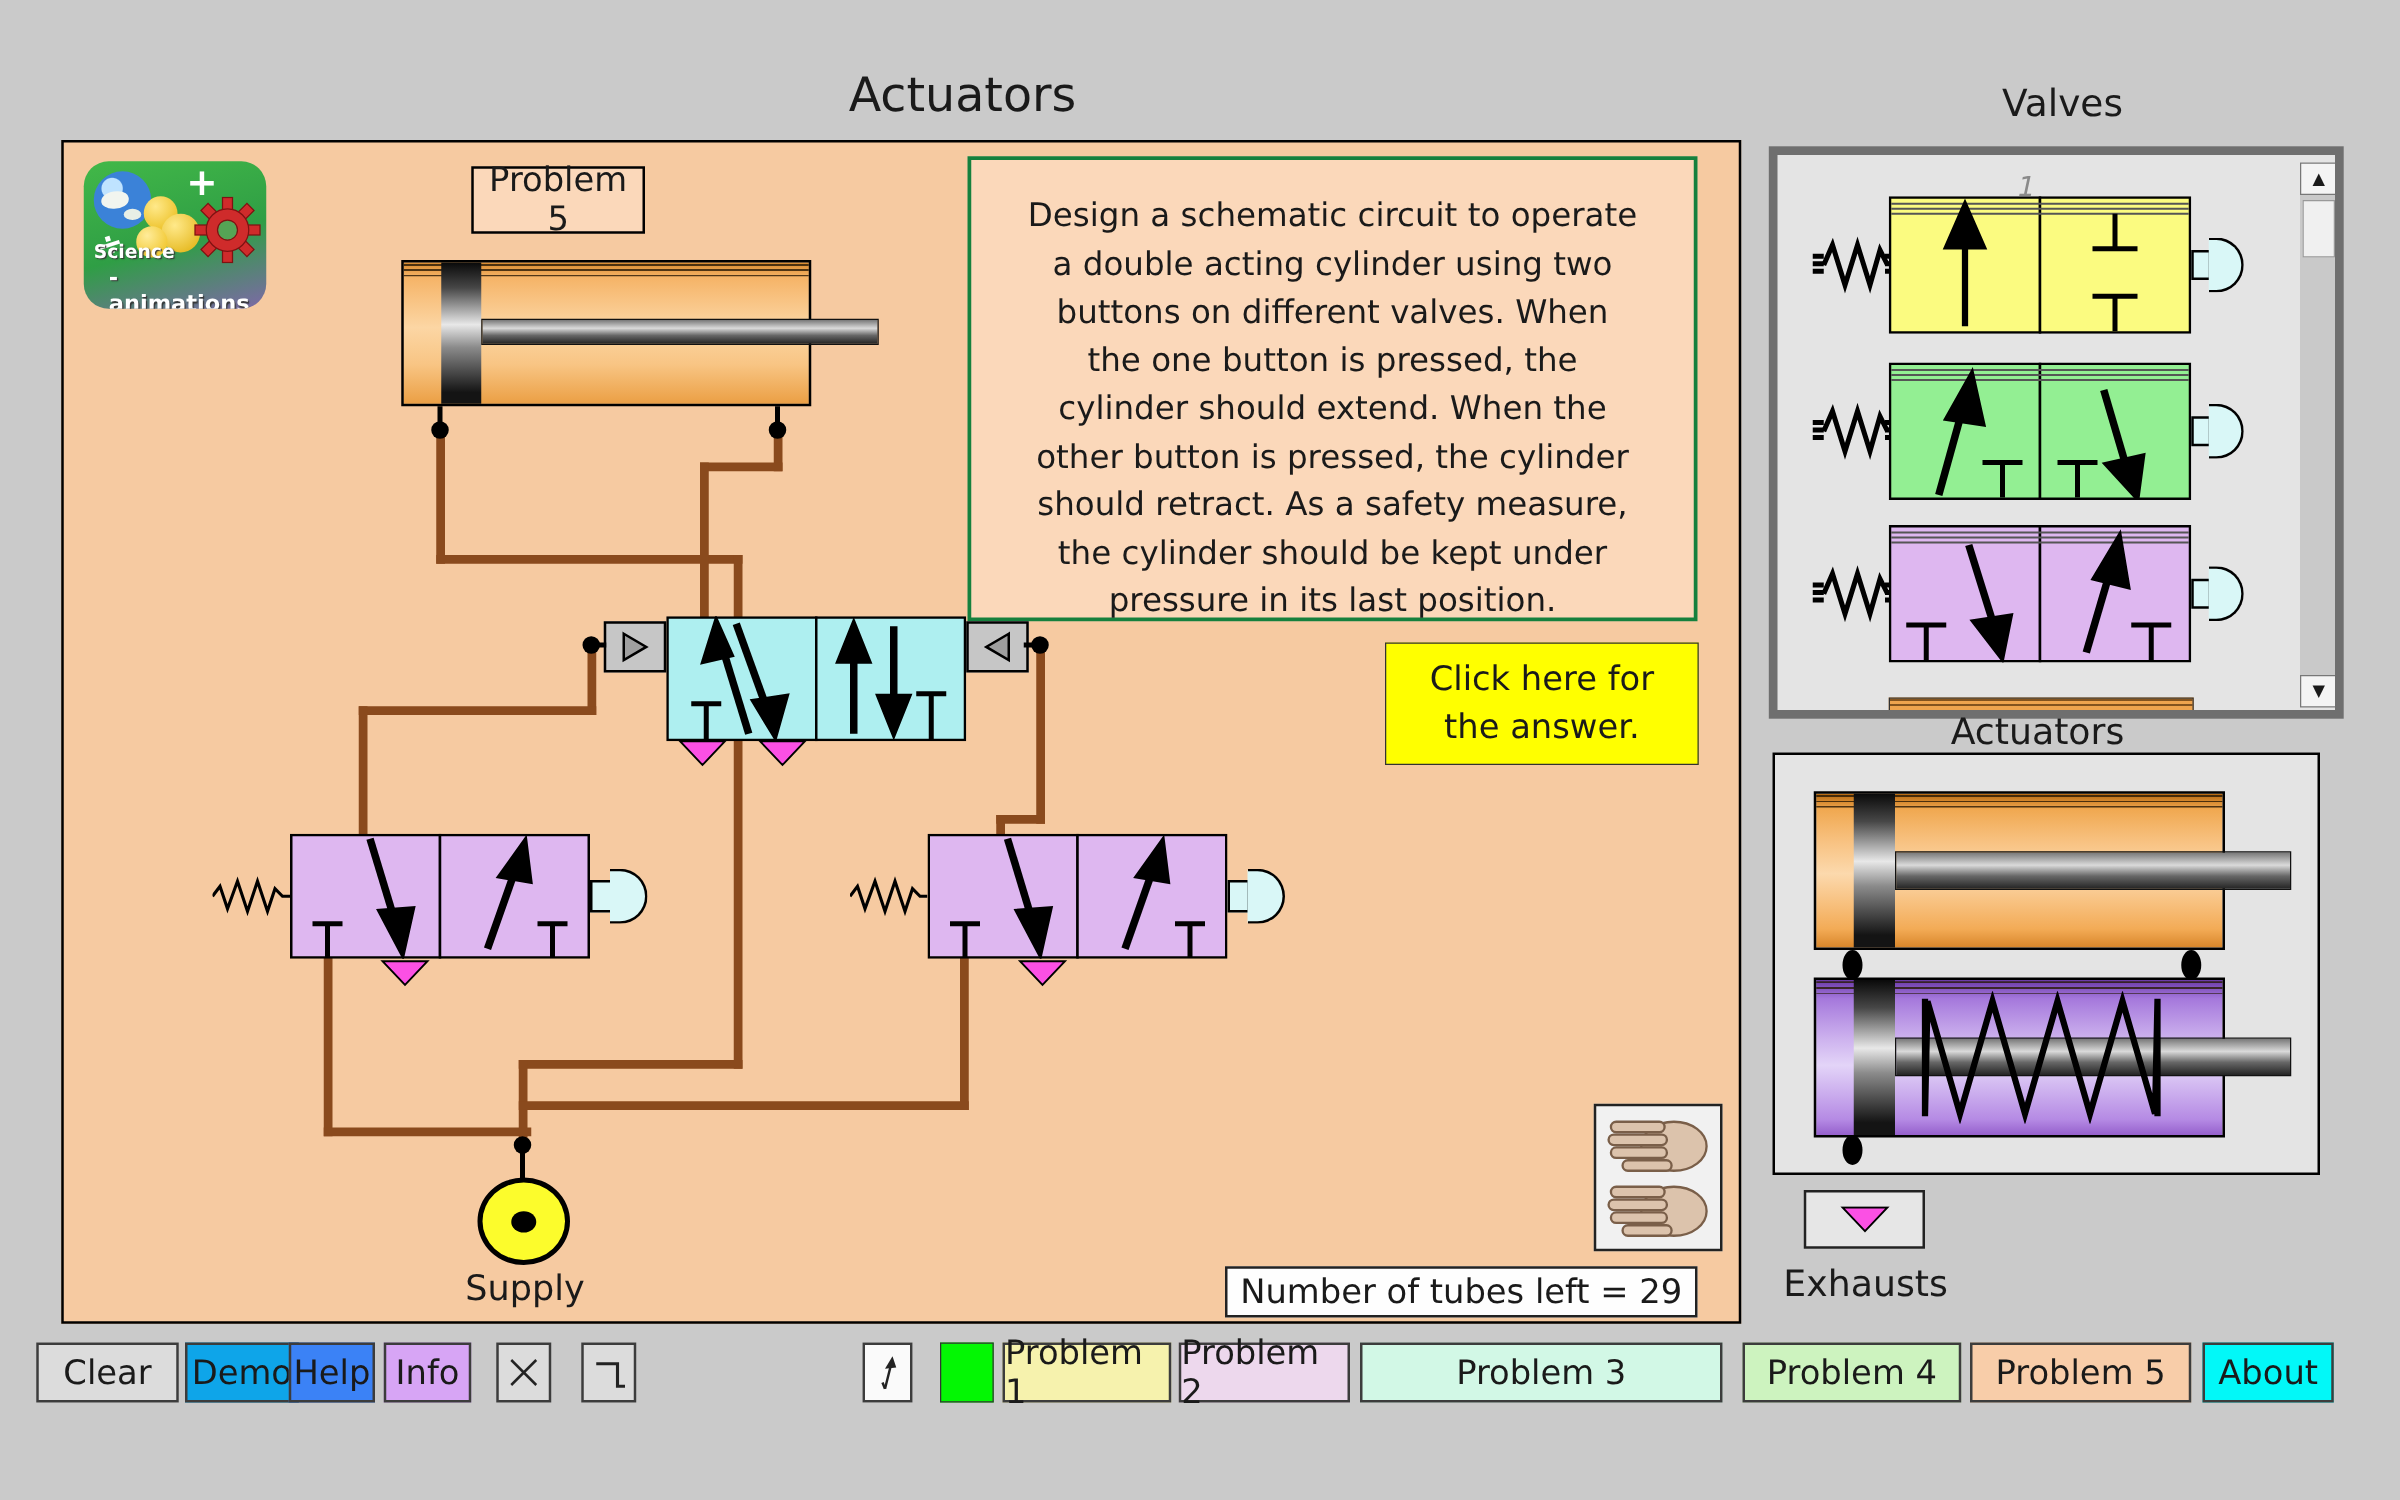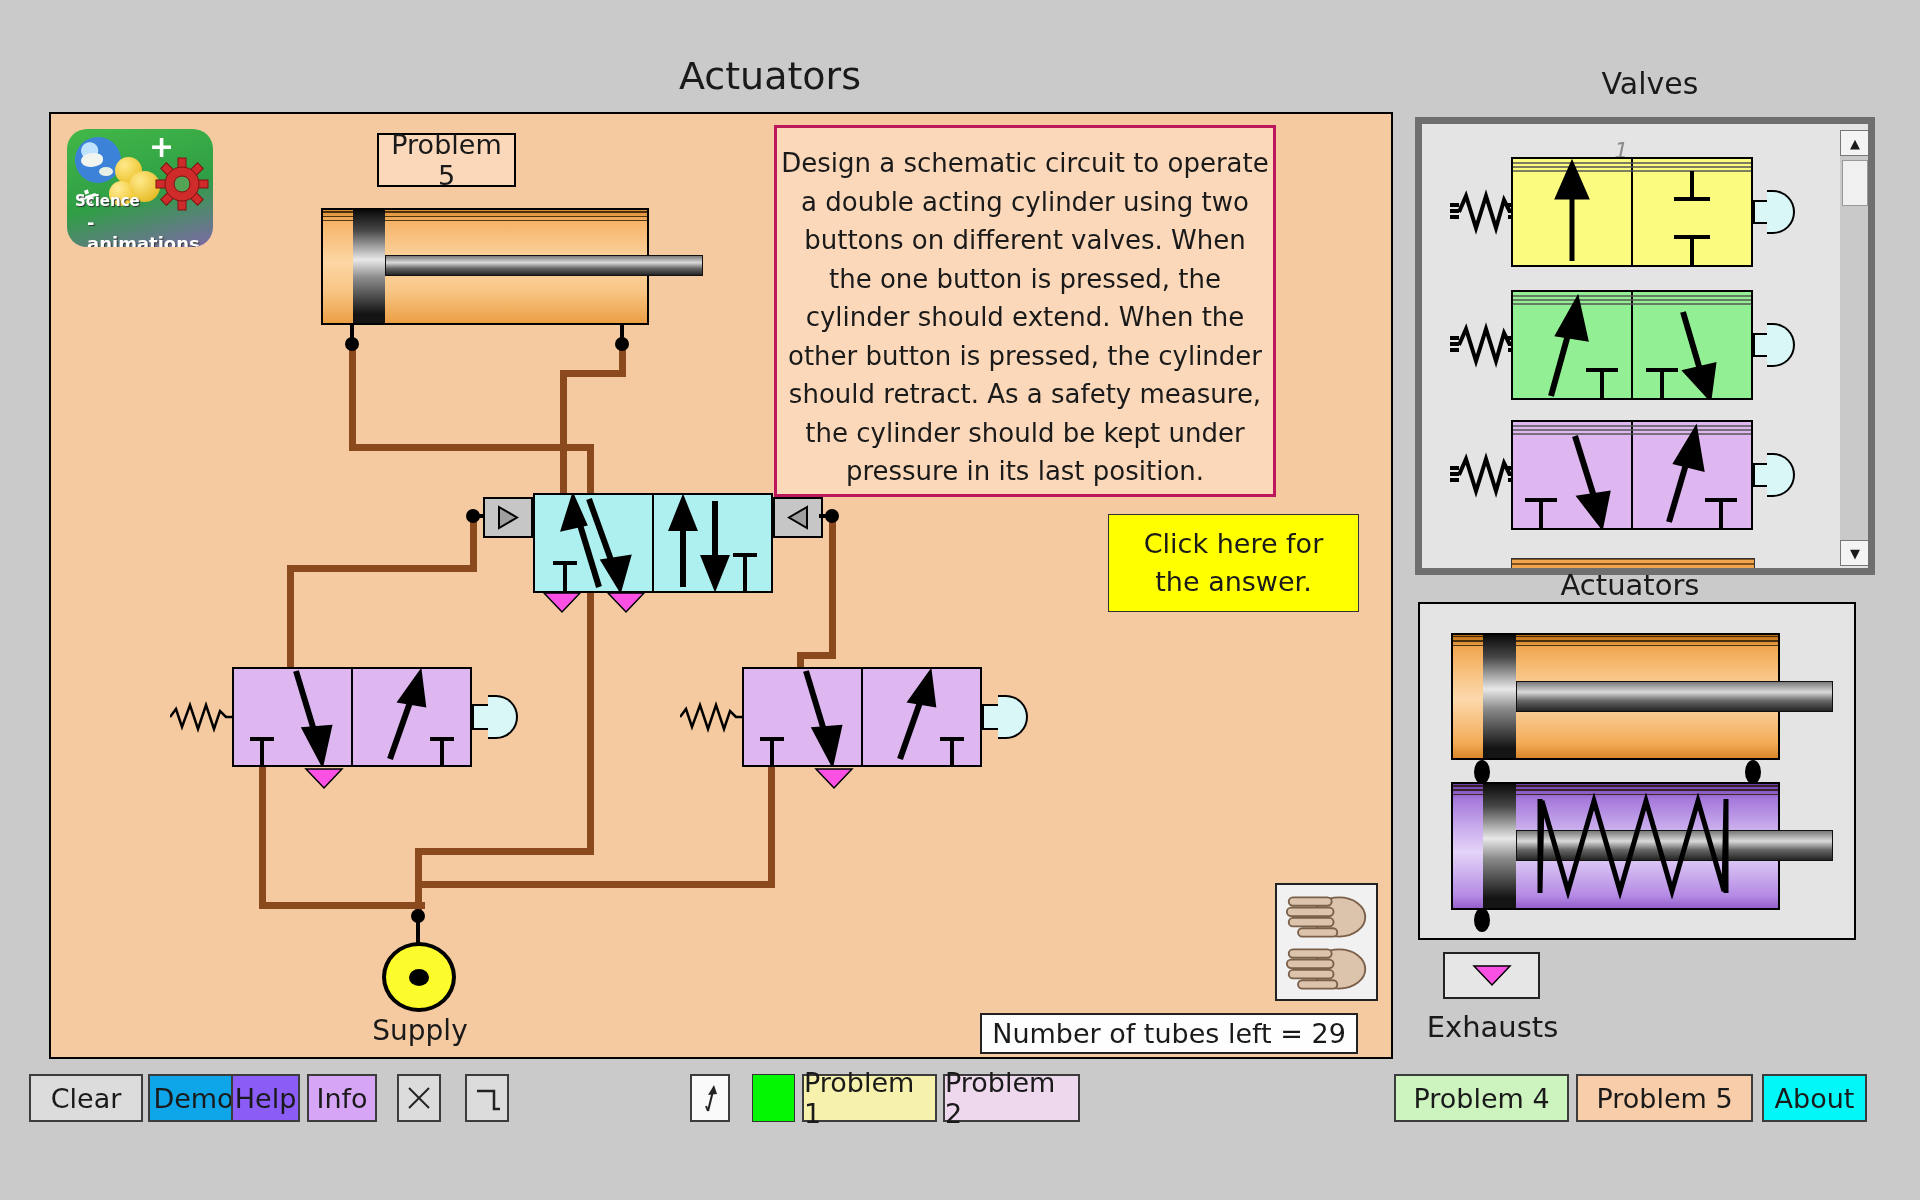--- a/index.html
+++ b/index.html
@@ -58,22 +58,22 @@
         <circle cx="27" cy="27" r="17"></circle>
         <circle cx="27" cy="27" r="8" fill="#55a455" stroke="#7e1212"></circle>
       </g>
     </svg>
     <div class="abs" style="left:8px;top:63px;font-size:15px;font-weight:bold;color:#fff;text-shadow:1px 1px 1px #333;">Science</div>
     <div class="abs" style="left:20px;top:83px;font-size:18px;font-weight:bold;color:#fff;text-shadow:1px 1px 1px #333;">-animations.com</div>
   </div>
 
   <div class="abs center" style="left:377px;top:133px;width:139px;height:54px;background:#fbd8ba;border:2px solid #000;box-sizing:border-box;font-size:27px;">Problem 5</div>
 
-  <div class="abs preline" style="left:774px;top:125px;width:502px;height:372px;background:#fbd8ba;border:3px solid #be185d;box-sizing:border-box;
-              font-size:26px;line-height:38.5px;text-align:center;padding-top:16px;">Design a schematic circuit to operate
+  <div class="abs preline" style="left:774px;top:125px;width:584px;height:372px;background:#fbd8ba;border:3px solid #15803d;box-sizing:border-box;
+              font-size:26px;line-height:38.5px;text-align:center;padding-top:26px;">Design a schematic circuit to operate
 a double acting cylinder using two
 buttons on different valves. When
 the one button is pressed, the
 cylinder should extend. When the
 other button is pressed, the cylinder
 should retract. As a safety measure,
 the cylinder should be kept under
 pressure in its last position.</div>
 
   <div class="abs center preline" style="left:1108px;top:514px;width:251px;height:98px;background:#ffff00;border:1px solid #333;box-sizing:border-box;
@@ -355,21 +355,21 @@
   <div class="abs center" style="left:1443px;top:952px;width:97px;height:47px;background:#e6e6e6;border:2px solid #222;box-sizing:border-box;">
     <svg width="40" height="22" viewBox="0 0 40 22">
       <polygon points="2,1 38,1 20,20" fill="#fb50e4" stroke="#000" stroke-width="1.5"></polygon>
       </svg>
   </div>
   <div class="abs center" style="left:1410px;top:1010px;width:165px;font-size:29px;">Exhausts</div>
 
 
   <div class="btn" style="left:29px;width:114px;background:#dcdcdc;">Clear</div>
   <div class="btn" style="left:148px;width:91px;background:#0ea5e9;">Demo</div>
-  <div class="btn" style="left:231px;width:69px;background:#8b5cf6;">Help</div>
+  <div class="btn" style="left:231px;width:69px;background:#3b82f6;">Help</div>
   <div class="btn" style="left:307px;width:70px;background:#d7a5f5;">Info</div>
   <div class="btn" style="left:397px;width:44px;background:#dcdcdc;">
     <svg width="30" height="30" viewBox="0 0 30 30">
       <line x1="5" y1="5" x2="25" y2="25" stroke="#222" stroke-width="2"></line>
       <line x1="25" y1="5" x2="5" y2="25" stroke="#222" stroke-width="2"></line>
       </svg>
   </div>
   <div class="btn" style="left:465px;width:44px;background:#dcdcdc;">
     <svg width="34" height="34" viewBox="0 0 34 34">
       <polyline points="7,10 24,10 24,28 30,28" fill="none" stroke="#222" stroke-width="2.5"></polyline>
@@ -378,17 +378,18 @@
   <div class="btn" style="left:690px;width:40px;background:#fafafa;">
     <svg width="30" height="34" viewBox="0 0 30 34">
       <line x1="13" y1="30" x2="18" y2="10" stroke="#222" stroke-width="2"></line>
       <polygon points="19,4 13,14 22,13" fill="#222"></polygon>
       <line x1="13" y1="30" x2="11" y2="25" stroke="#222" stroke-width="2"></line>
       </svg>
   </div>
   <div class="btn" style="left:752px;width:43px;background:#03f703;border:1px solid #333;"></div>
   <div class="btn" style="left:802px;width:135px;background:#f6f2ad;">Problem 1</div>
   <div class="btn" style="left:943px;width:137px;background:#edd8ed;">Problem 2</div>
+  <div class="btn" style="left:1088px;width:290px;background:#d2f8e6;">Problem 3</div>
   <div class="btn" style="left:1394px;width:175px;background:#cdf3bf;">Problem 4</div>
   <div class="btn" style="left:1576px;width:177px;background:#f8cda9;">Problem 5</div>
   <div class="btn" style="left:1762px;width:105px;background:#02f8f8;text-align:center;">About</div>
 
 </div>
 
 </body></html>

